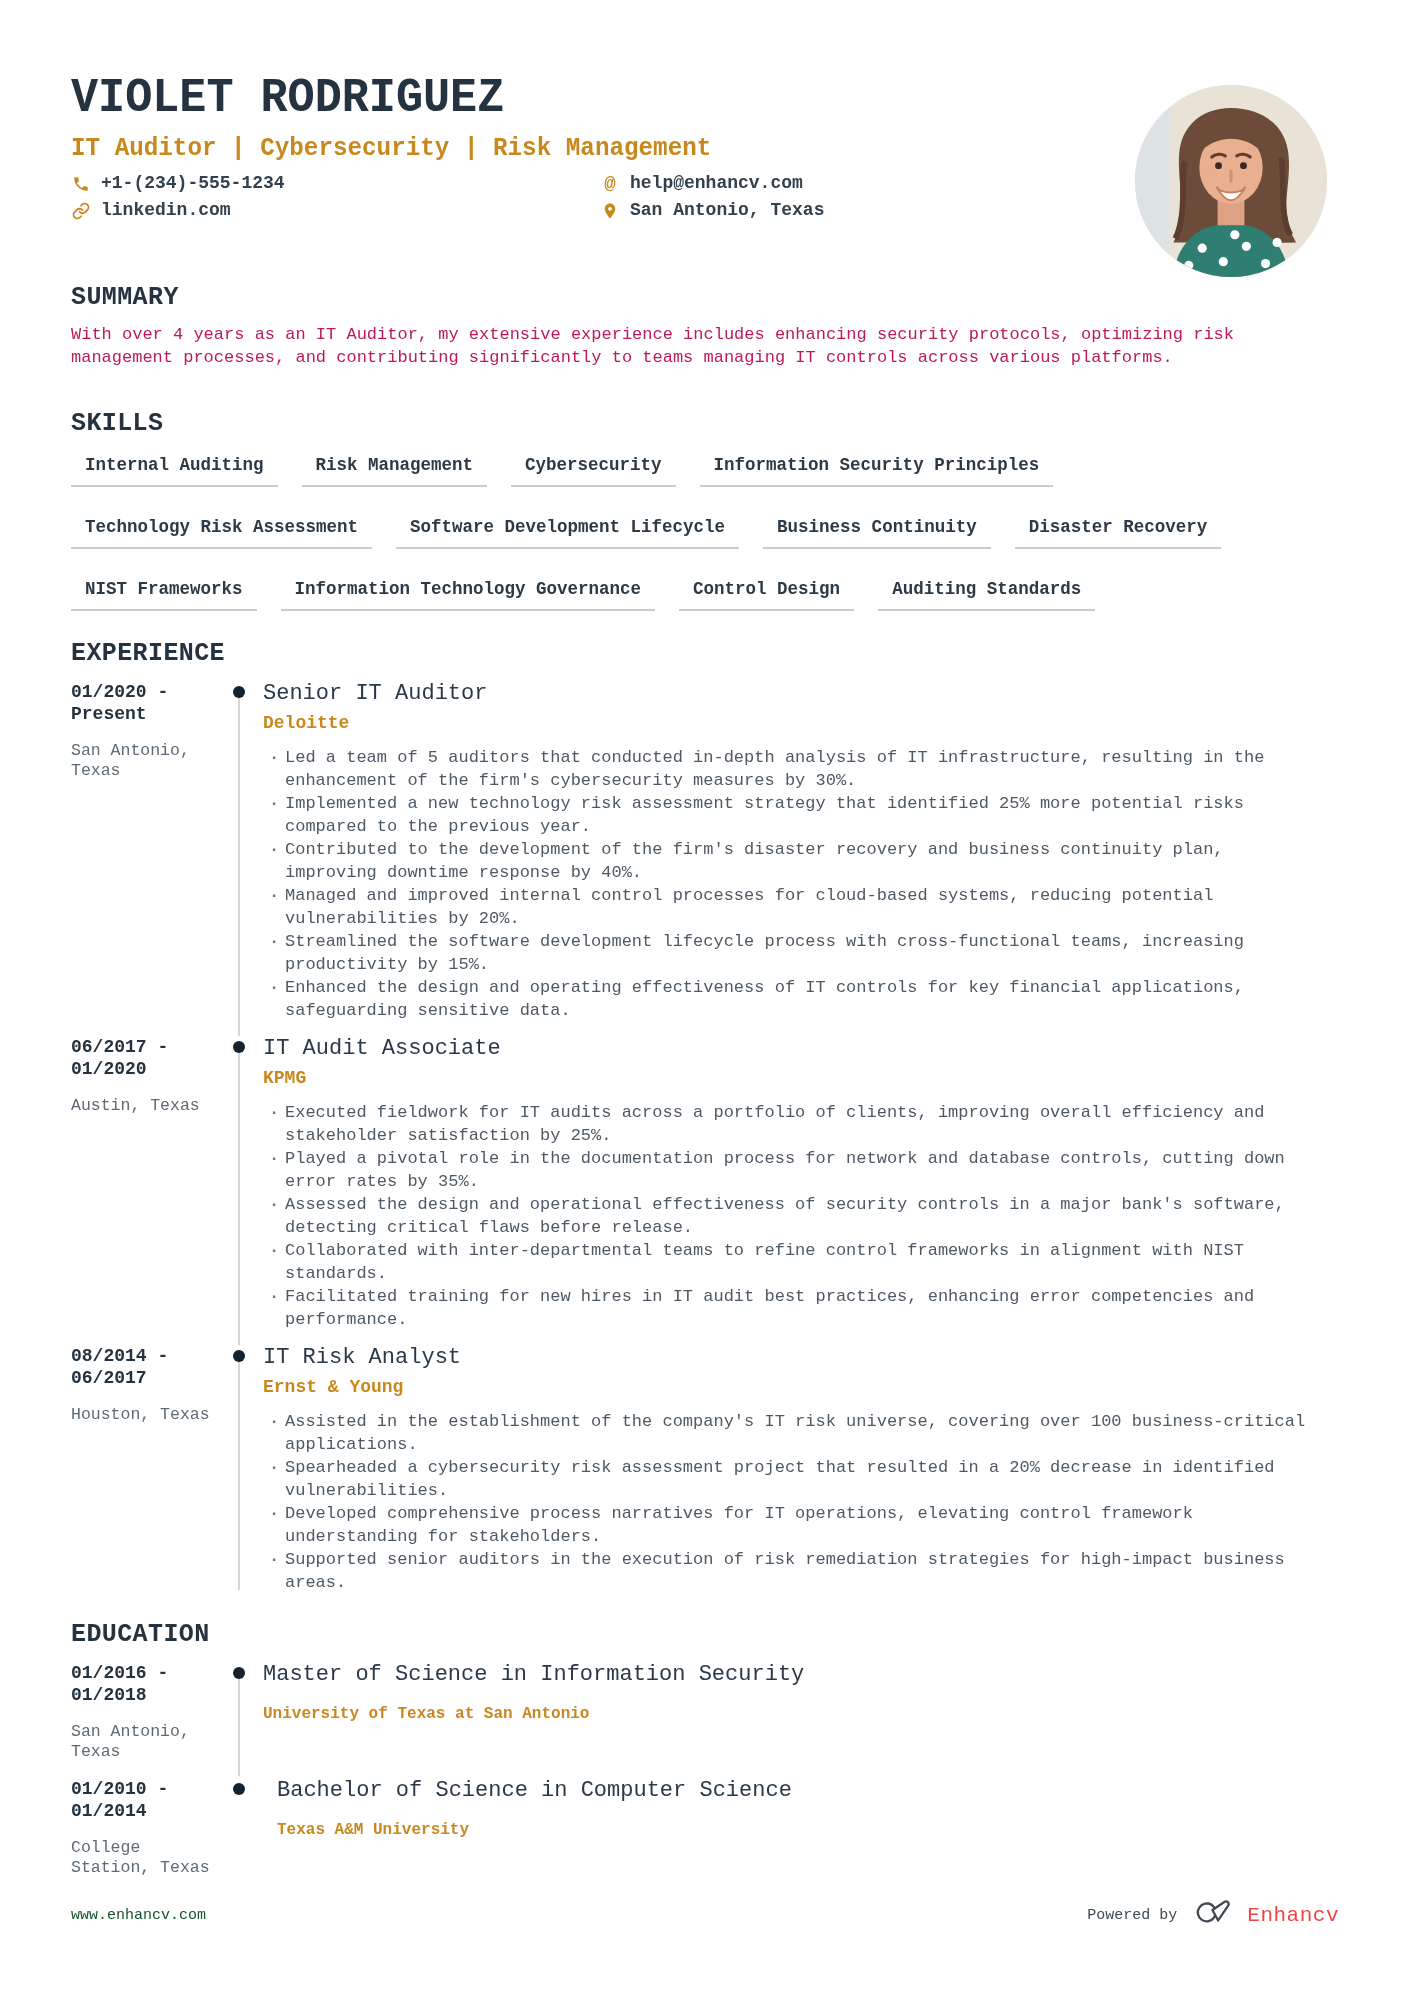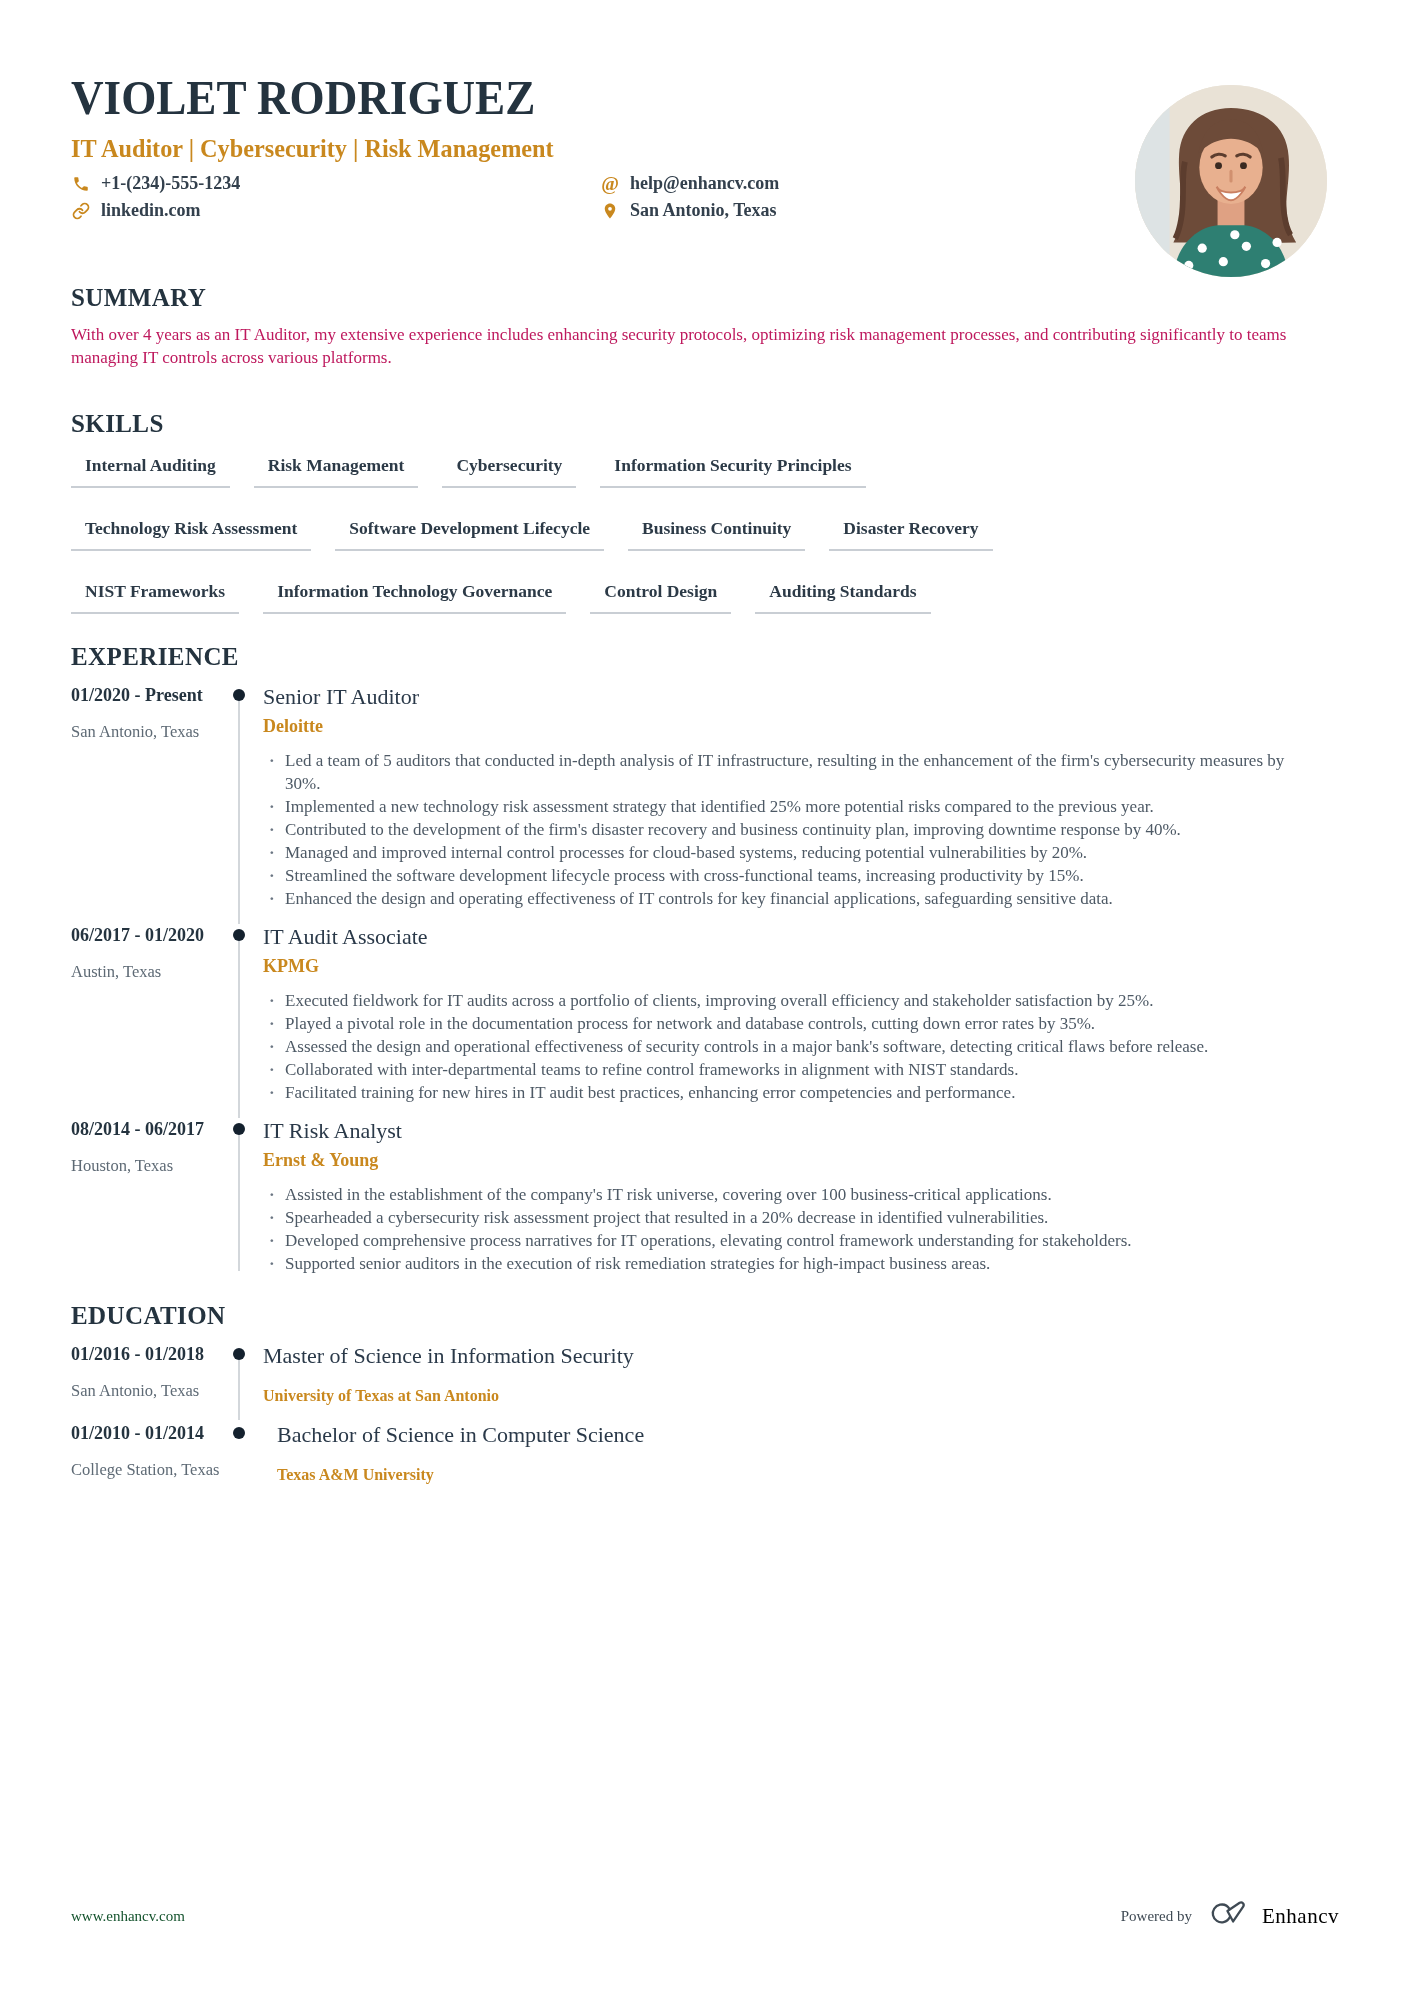--- a/index.html
+++ b/index.html
@@ -1,20 +1,20 @@
 <!DOCTYPE html>
 <html><head>
 <meta charset="utf-8">
 <style>
   html,body{margin:0;padding:0;background:#ffffff;}
   .page{
     position:relative;
     width:1410px;height:1995px;
     background:#ffffff;
-    font-family:Liberation Serif, serif;
+    font-family:Liberation Mono, monospace;
     color:#24333f;
     overflow:hidden;
   }
   .content{padding:74px 71px 0 71px;}
 
   
   .name{
     margin:0;
     font-size:48px;line-height:48px;font-weight:bold;
     letter-spacing:0px;color:#24333f;
@@ -120,21 +120,21 @@
   .indent .body{padding-left:14px;}
 
   
   footer{
     position:absolute;left:71px;right:71px;bottom:62px;
     display:flex;justify-content:space-between;align-items:center;
   }
   .site{font-size:15px;color:#14532d;}
   .powered{display:flex;align-items:center;gap:14px;}
   .powered-label{font-size:15px;color:#3f4a54;}
-  .brand{font-size:21px;color:#000000;letter-spacing:.5px;}
+  .brand{font-size:21px;color:#ef4444;letter-spacing:.5px;}
 </style>
 </head>
 <body>
 
 <div class="page">
   <div class="content">
 
     <header>
       <h1 class="name">VIOLET RODRIGUEZ</h1>
       <div class="headline">IT Auditor | Cybersecurity | Risk Management</div>

